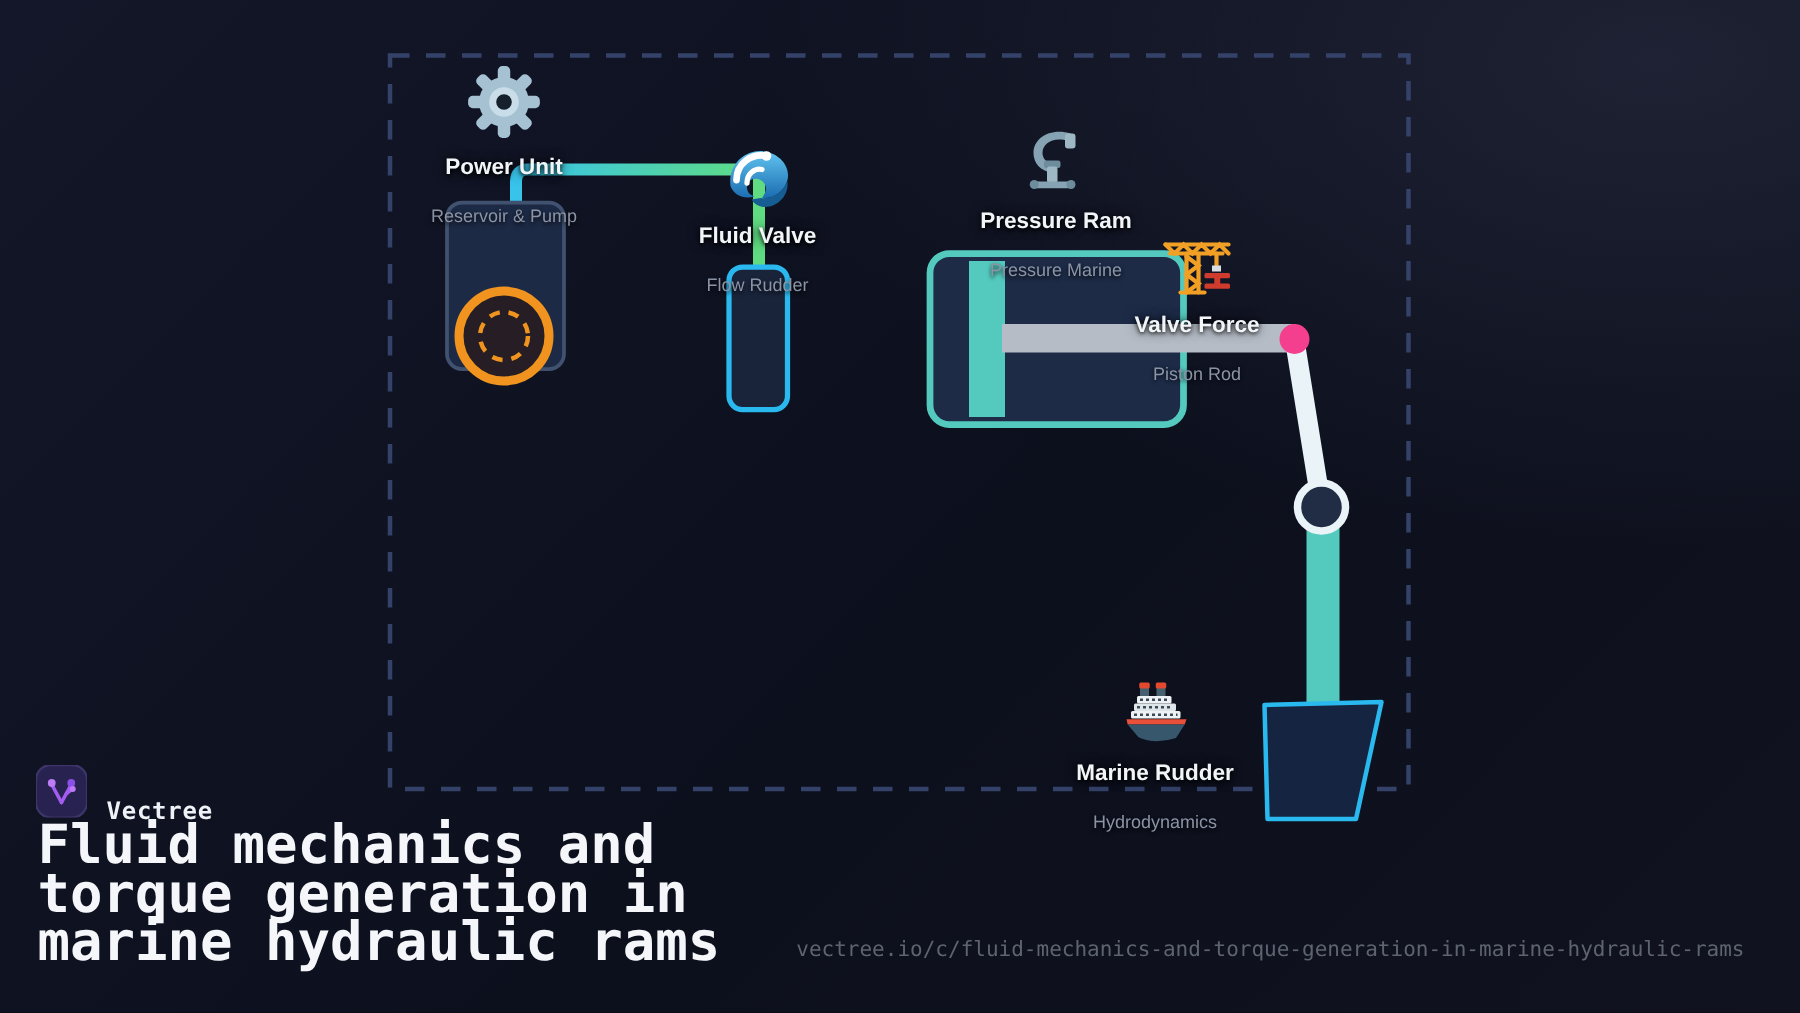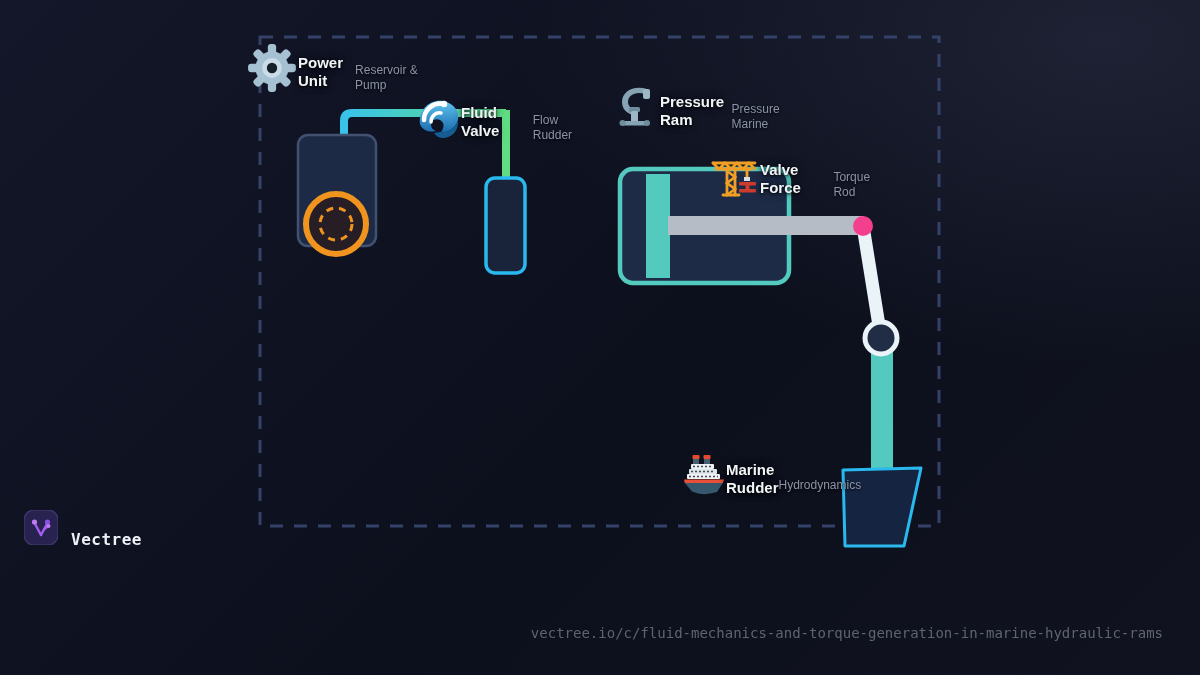--- a/index.html
+++ b/index.html
@@ -5,22 +5,22 @@
   html,body { margin:0; padding:0; background:#0a0d18; }
   .stage {
     position:relative; width:1200px; height:675px; overflow:hidden;
     font-family:"Liberation Sans", sans-serif;
     background:
       radial-gradient(950px 520px at 92% 6%, #1e2234 0%, rgba(20,23,40,0) 62%),
       linear-gradient(135deg, #141729 0%, #0c0f1c 55%, #10131f 100%);
   }
   svg.layer { position:absolute; left:0; top:0; z-index:1; }
   .node {
-    position:absolute; z-index:2; display:flex; flex-direction:row;
-    align-items:center; transform:translateX(-50%); width:180px;
+    position:absolute; z-index:2; display:flex; flex-direction:column;
+    align-items:center; transform:translateX(-50%); text-align:center; width:180px;
   }
   .node .label {
     margin-top:4px; color:#f2f5f8; font-weight:bold; font-size:15px; line-height:18px;
     text-shadow:0 1px 3px rgba(0,0,0,.95), 0 0 8px rgba(0,0,0,.7);
   }
   .node .sublabel {
     margin-top:16px; color:#8a94a6; font-size:12px; line-height:15px;
     text-shadow:0 1px 3px rgba(0,0,0,.85);
   }
   .brand-row {
@@ -146,21 +146,21 @@
         </g>
         <rect x="36" y="26" width="6" height="4" fill="#d8dee2"></rect>
         <g fill="#cf3b2d">
           <rect x="31" y="31" width="17" height="3.5" rx="1"></rect>
           <rect x="31" y="38" width="17" height="3.5" rx="1"></rect>
           <rect x="37.5" y="33" width="4" height="6"></rect>
         </g>
       </svg>
     </span>
     <div class="label">Valve Force</div>
-    <div class="sublabel">Torque Rod</div>
+    <div class="sublabel">Piston Rod</div>
   </div>
 
 
   <div class="node" style="left:770px; top:452px;">
     <span>
       <svg width="46" height="46" viewBox="0 0 46 46">
         <rect x="13" y="4" width="6" height="10" fill="#46606f"></rect>
         <rect x="12.5" y="3" width="7" height="4" rx="1" fill="#e2492f"></rect>
         <rect x="24" y="4" width="6" height="10" fill="#46606f"></rect>
         <rect x="23.5" y="3" width="7" height="4" rx="1" fill="#e2492f"></rect>
@@ -190,16 +190,17 @@
           <path d="M20.3 19 L23.5 16.5"></path>
         </g>
         <circle cx="10.5" cy="12" r="2.6" fill="#bd7bf5"></circle>
         <circle cx="23.5" cy="12" r="2.6" fill="#8b4fe8"></circle>
         <circle cx="24.5" cy="16" r="2" fill="#bd7bf5"></circle>
       </svg>
     </span>
     <span class="brand-name">Vectree</span>
   </div>
 
+  <div class="poster-title">Fluid mechanics and torque generation in marine hydraulic rams</div>
 
   <div class="poster-url">vectree.io/c/fluid-mechanics-and-torque-generation-in-marine-hydraulic-rams</div>
 
 </div>
 
 </body></html>

